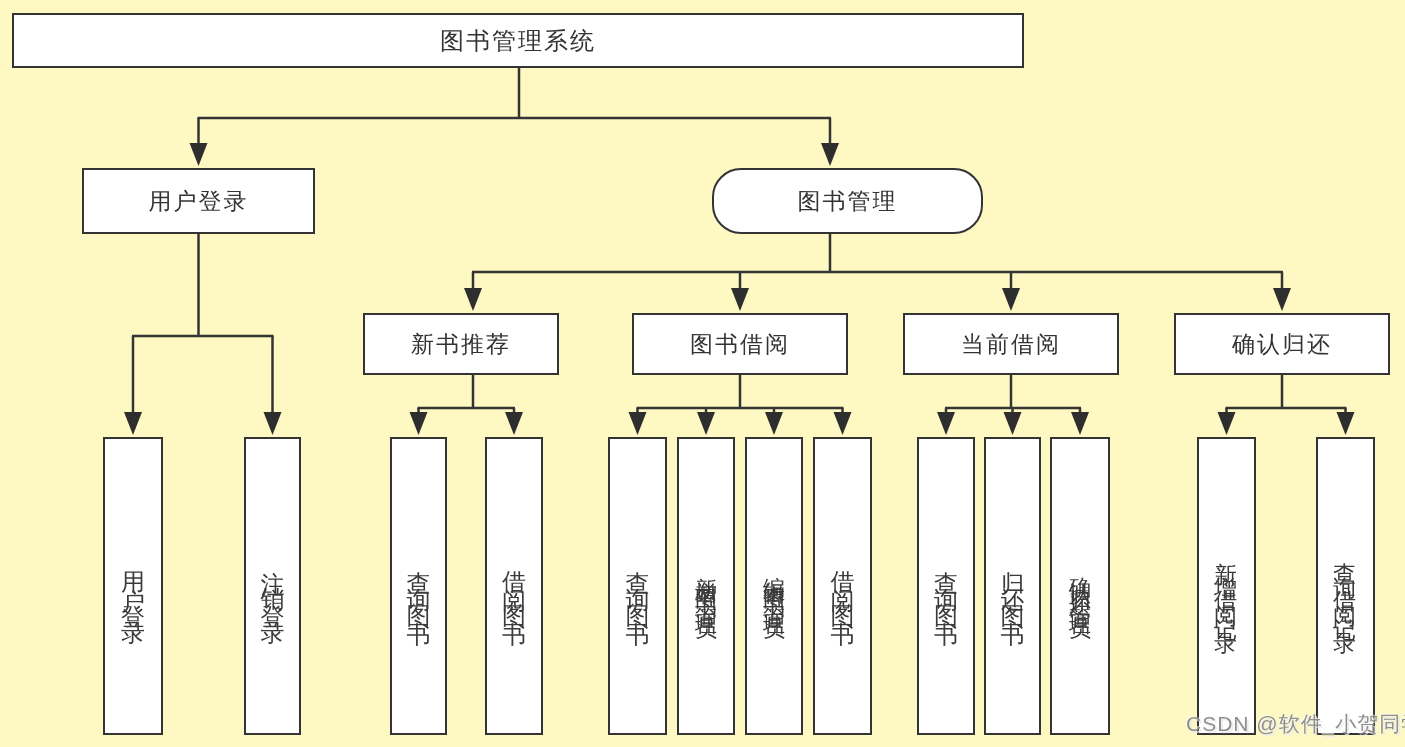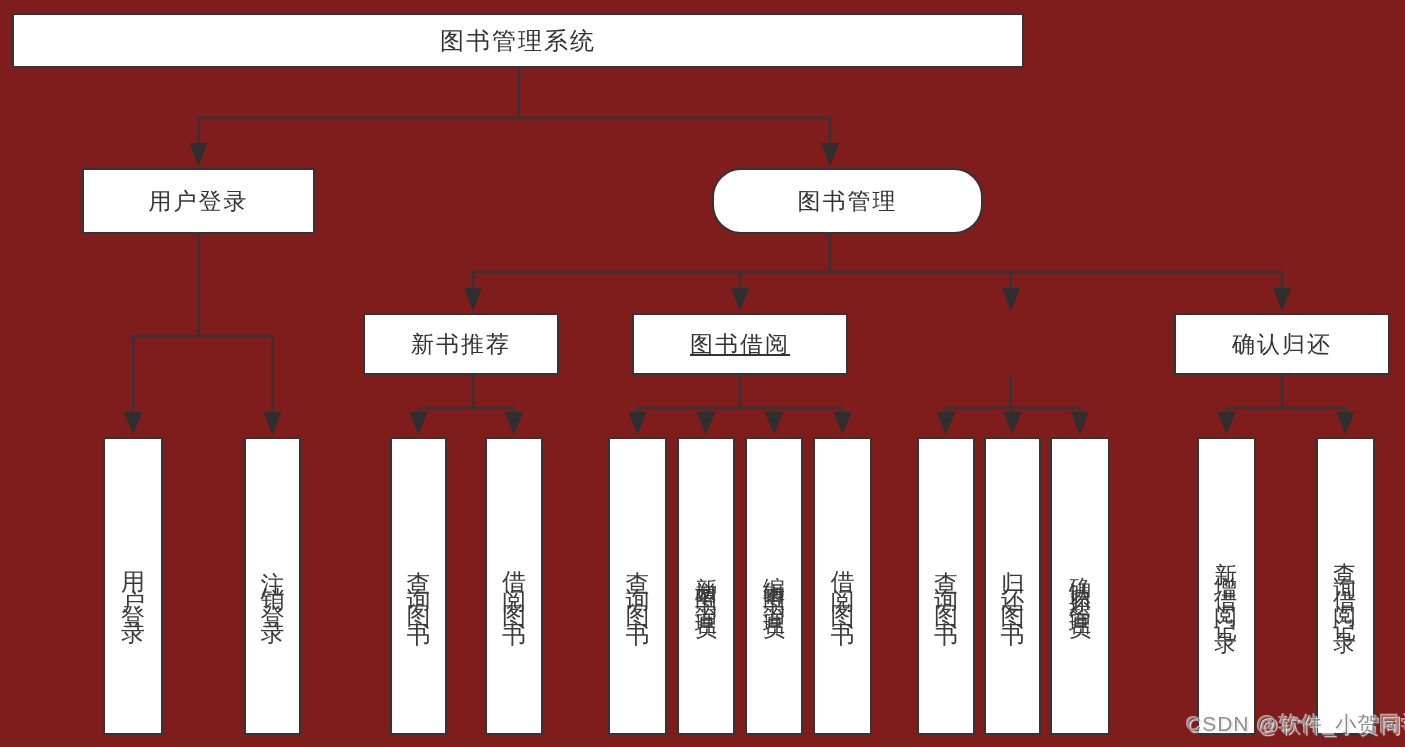--- a/index.html
+++ b/index.html
@@ -1,20 +1,20 @@
 <!DOCTYPE html>
 <html><head>
 <meta charset="utf-8">
 <style>
   html, body { margin: 0; padding: 0; background: #ffffff; }
   .stage {
     position: relative;
     width: 1405px;
     height: 747px;
-    background: #7f1d1d;
+    background: #fef9c3;
     font-family: "Liberation Sans", sans-serif;
     overflow: hidden;
   }
   .connectors {
     position: absolute;
     left: 0; top: 0;
     width: 1405px; height: 747px;
     z-index: 1;
   }
   .box {
@@ -136,22 +136,25 @@
   <div class="box" style="left:82px; top:168px; width:233px; height:66px;">
     <span class="hlabel">用户登录</span>
   </div>
   <div class="box" style="left:712px; top:168px; width:271px; height:66px;border-radius:29px;">
     <span class="hlabel">图书管理</span>
   </div>
 
   <div class="box" style="left:363px; top:313px; width:196px; height:62px;">
     <span class="hlabel">新书推荐</span>
   </div>
-  <div class="box" style="left:632px; top:313px; width:216px; height:62px;text-decoration:underline;">
+  <div class="box" style="left:632px; top:313px; width:216px; height:62px;">
     <span class="hlabel">图书借阅</span>
+  </div>
+  <div class="box" style="left:903px; top:313px; width:216px; height:62px;">
+    <span class="hlabel">当前借阅</span>
   </div>
   <div class="box" style="left:1174px; top:313px; width:216px; height:62px;">
     <span class="hlabel">确认归还</span>
   </div>
 
   <div class="box" style="left:103px; top:437px; width:60px; height:298px;">
     <span class="vlabel v4">用户登录</span>
   </div>
   <div class="box" style="left:244px; top:437px; width:57px; height:298px;">
     <span class="vlabel v4">注销登录</span>

